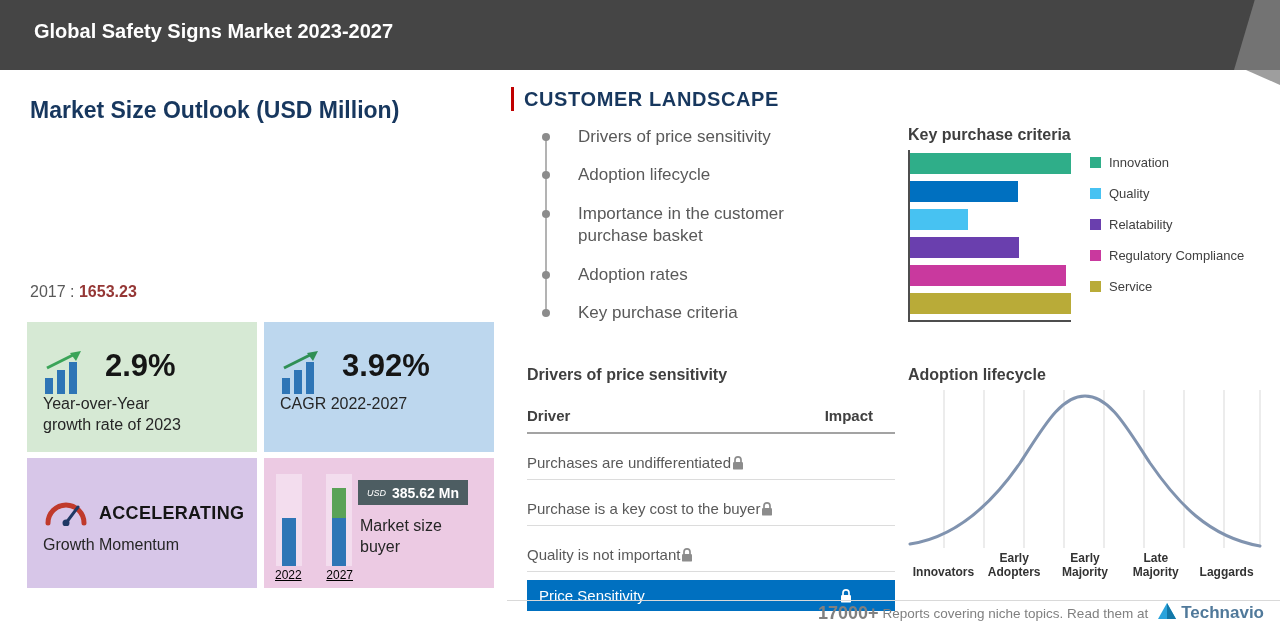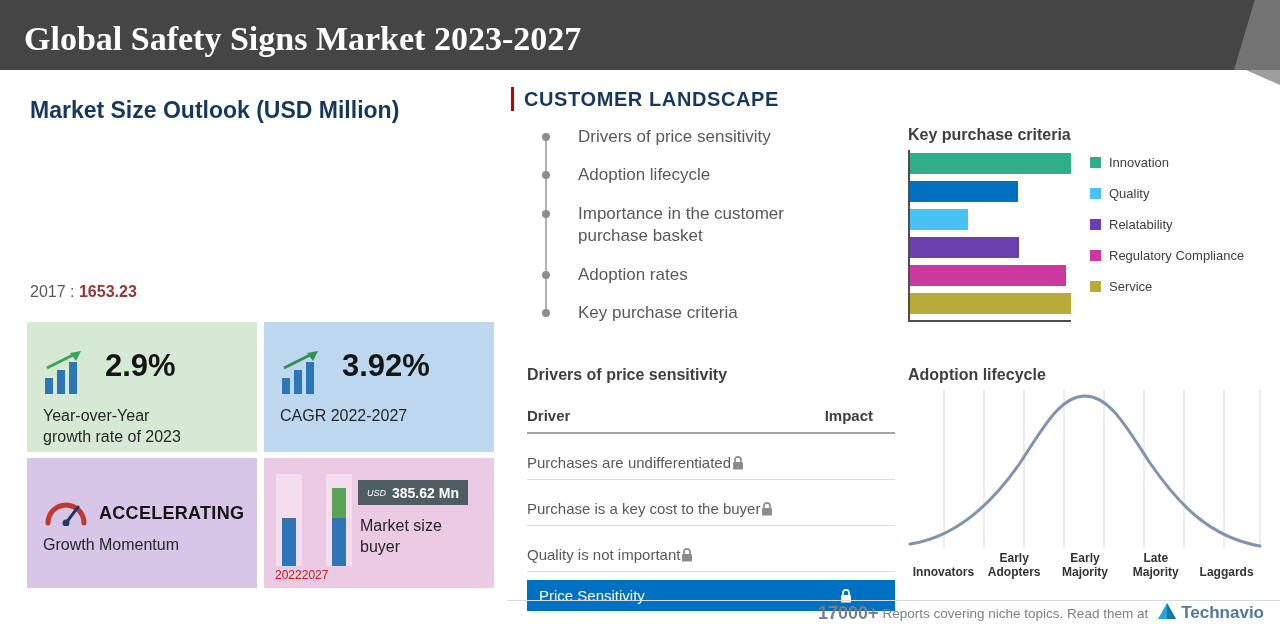--- a/index.html
+++ b/index.html
@@ -3,52 +3,52 @@
 <meta charset="utf-8">
 <style>
   * { margin:0; padding:0; box-sizing:border-box; }
   html,body { background:#fff; }
   .page {
     position:relative; width:1280px; height:624px; overflow:hidden;
     background:#ffffff; font-family:"Liberation Sans", sans-serif;
   }
   
   .header { position:absolute; left:0; top:0; width:1280px; height:70px; background:#454545; }
-  .header-title { position:absolute; left:24px; top:20px; font-size:34px; font-weight:700; color:#ffffff;font-family:Liberation Serif, serif; }
+  .header-title { position:absolute; left:34px; top:20px; font-size:20px; font-weight:700; color:#ffffff; }
   .header-band { position:absolute; right:0; top:0; width:46px; height:70px; background:#737373;
                  clip-path:polygon(45% 0, 100% 0, 100% 100%, 0 100%); }
   .header-tri { position:absolute; right:0; top:70px; width:34px; height:15px; background:#9e9e9e;
                 clip-path:polygon(0 0, 100% 0, 100% 100%); }
   
   .mso-title { position:absolute; left:30px; top:97px; font-size:23px; font-weight:600; color:#17375e; }
   .base-year { position:absolute; left:30px; top:283px; font-size:16px; color:#595959; }
   .base-year .val { color:#953735; font-weight:700; }
   .cards { position:absolute; left:27px; top:322px; display:grid;
            grid-template-columns:230px 230px; grid-auto-rows:130px; gap:6px 7px; }
   .card { position:relative; }
   .card.green  { background:#d6e9d4; }
   .card.blue   { background:#bdd7ee; }
   .card.purple { background:#d7c6e8; }
   .card.pink   { background:#eccae3; }
   .card .icon  { position:absolute; left:16px; top:28px; }
   .card .big   { position:absolute; left:78px; top:26px; font-size:31px; font-weight:800; color:#151515; }
-  .card .sub   { position:absolute; left:16px; top:84px; font-size:16px; color:#262626; line-height:1.3; }
+  .card .sub   { position:absolute; left:16px; top:72px; font-size:16px; color:#262626; line-height:1.3; }
   .accel-row   { position:absolute; left:16px; top:38px; display:flex; align-items:center; gap:10px; }
   .accel-value { font-size:18px; font-weight:800; color:#151515; letter-spacing:.3px; }
   .sub-momentum{ position:absolute; left:16px; top:78px; font-size:16px; color:#262626; }
   
   .mini-chart { position:absolute; left:10px; top:12px; width:80px; height:96px;
                 display:flex; align-items:flex-end; justify-content:space-between; padding:0 2px; }
   .mini-col { width:26px; height:92px; background:#f3ddee; display:flex; align-items:flex-end; justify-content:center; }
   .mini-bar { width:14px; background:#2e75b6; }
   .mini-stack { display:flex; flex-direction:column; width:14px; }
   .mini-green { width:14px; background:#5aa257; }
   .mini-blue  { width:14px; background:#2e75b6; }
   .mini-years { position:absolute; left:10px; top:110px; width:80px; display:flex;
-                justify-content:flex-start; font-size:12px; color:#b91c1c; padding:0 1px; }
+                justify-content:space-between; font-size:12px; color:#000000; padding:0 1px;text-decoration:underline; }
   .badge { position:absolute; left:94px; top:22px; height:25px; background:#4d5d62; color:#fff;
            display:flex; align-items:center; padding:0 9px; gap:6px; }
   .badge .cur { font-size:9px;font-style:italic; }
   .badge .val { font-size:14px; font-weight:700;text-align:right; }
   .sub4 { position:absolute; left:96px; top:58px; font-size:16px; color:#262626; line-height:1.3; }
   
   .cl-accent { position:absolute; left:511px; top:87px; width:3px; height:24px; background:#c00000; }
   .cl-title  { position:absolute; left:524px; top:88px; font-size:20px; font-weight:700;
                color:#17375e; letter-spacing:.6px; }
   .cl-connector { position:absolute; left:545px; top:134px; width:2px; height:180px; background:#b3b3b3; }

